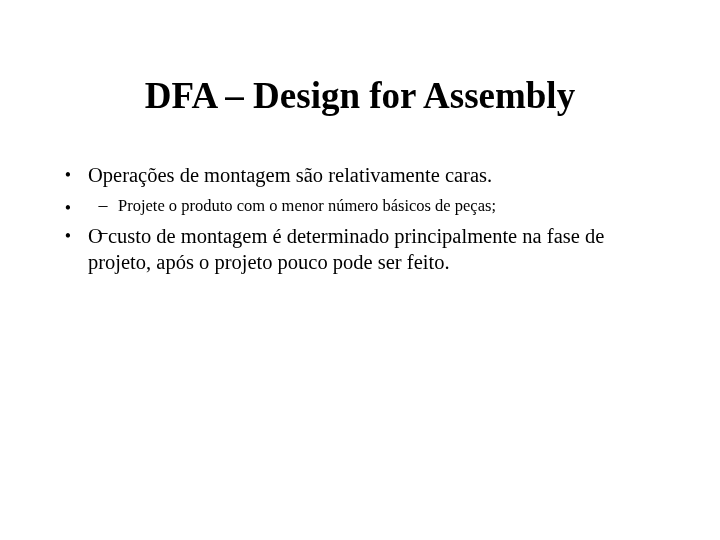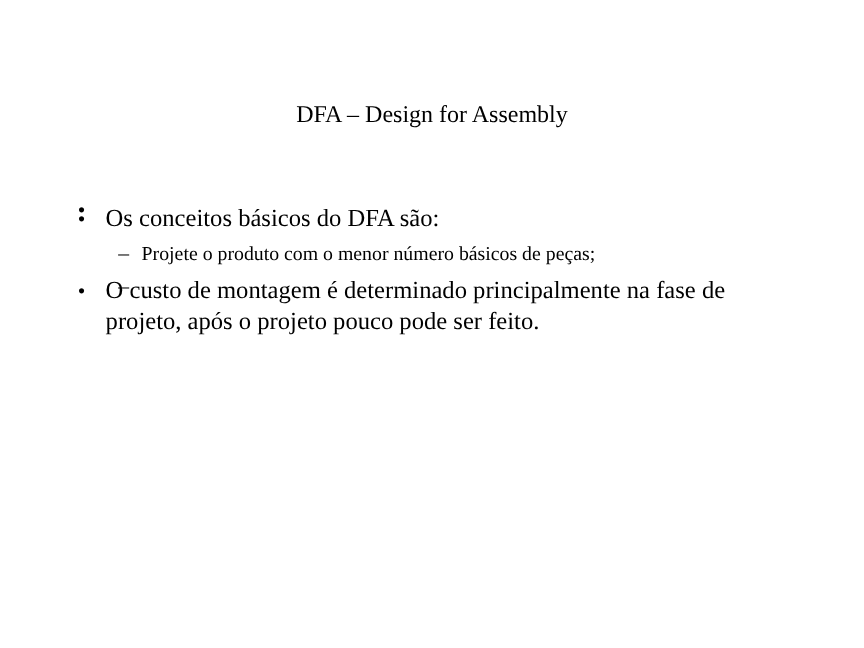--- a/index.html
+++ b/index.html
@@ -20,23 +20,23 @@
       left: 0; top: 0;
       width: 720px; height: 540px;
       background: #ffffff;
     }
     .title {
       position: absolute;
       left: 0;
       top: 76px;
       width: 720px;
       text-align: center;
-      font-size: 20px;
+      font-size: 37px;
       line-height: 40px;
-      font-weight: normal;
+      font-weight: bold;
       margin: 0;
     }
     .bullets {
       position: absolute;
       left: 58px;
       top: 162px;
       width: 600px;
       margin: 0;
       padding: 0;
       list-style: none;
@@ -83,25 +83,25 @@
   </style>
 </head>
 <body>
 
 <div class="slide">
   <h1 class="title">DFA – Design for Assembly</h1>
 
   <ul class="bullets">
     <li class="lvl1">
       <span class="marker">•</span>
+      <span>Operações de montagem são relativamente caras.</span>
     </li>
 
     <li class="lvl1">
       <span class="marker">•</span>
-      <span>Os conceitos básicos do DFA são:</span>
       <div class="sub-wrap">
         <ul class="sub">
           <li class="lvl2">
             <span class="marker">–</span>
             <span>Projete o produto com o menor número básicos de peças;</span>
           </li>
           <li class="lvl2">
             <span class="marker">–</span>
           </li>
         </ul>

